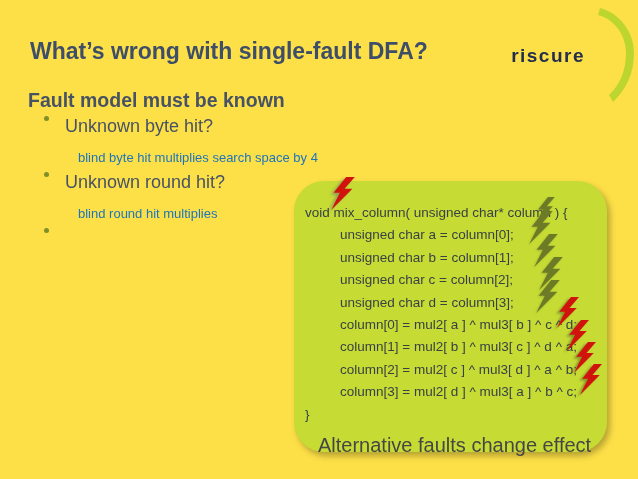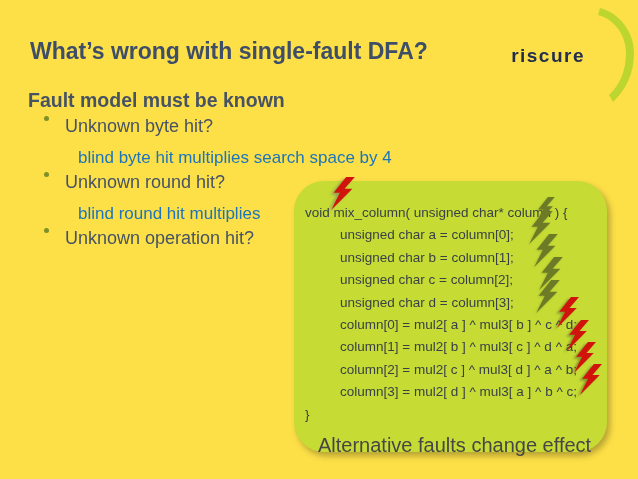--- a/index.html
+++ b/index.html
@@ -21,21 +21,21 @@
   
   .heading{position:absolute;left:28px;top:89px;font-size:19.5px;color:var(--body);font-weight:bold;}
   .bullet-list{position:absolute;left:28px;top:116px;width:400px;z-index:1;}
   .bullet-row{display:flex;height:28px;padding-left:16px;}
   .bullet-dot{
     width:5px;height:5px;border-radius:50%;background:var(--bullet_dot);
     margin-right:16px;flex:0 0 auto;
   }
   .bullet-label{font-size:18px;color:var(--body);white-space:nowrap;}
   .sub-line{
-    height:28px;line-height:28px;padding-left:50px;font-size:17px;
+    height:28px;line-height:28px;padding-left:50px;font-size:13px;
     color:var(--accent_blue);white-space:nowrap;
   }
   .sub-line:empty{display:none;}
   
   .code-box{
     position:absolute;left:294px;top:181px;width:313px;height:271px;
     background:var(--box_lime);border-radius:30px;
     box-shadow:3px 4px 6px rgba(0,0,0,0.28);
     z-index:2;box-sizing:border-box;padding:21px 0 0 11px;
   }
@@ -84,21 +84,20 @@
         <div class="bullet-row">
           <span class="bullet-dot"></span>
           <span class="bullet-label">Unknown round hit?</span>
         </div>
         <div class="sub-line">blind round hit multiplies</div>
       </div>
 
       <div>
         <div class="bullet-row">
           <span class="bullet-dot"></span>
-          <span class="bullet-label">Unknown operation hit?</span>
         </div>
 
       </div>
     </div>
 
   <div class="code-box">
     <div>
 
         <div class="code-line">void mix_column( unsigned char* column ) {</div>
 

